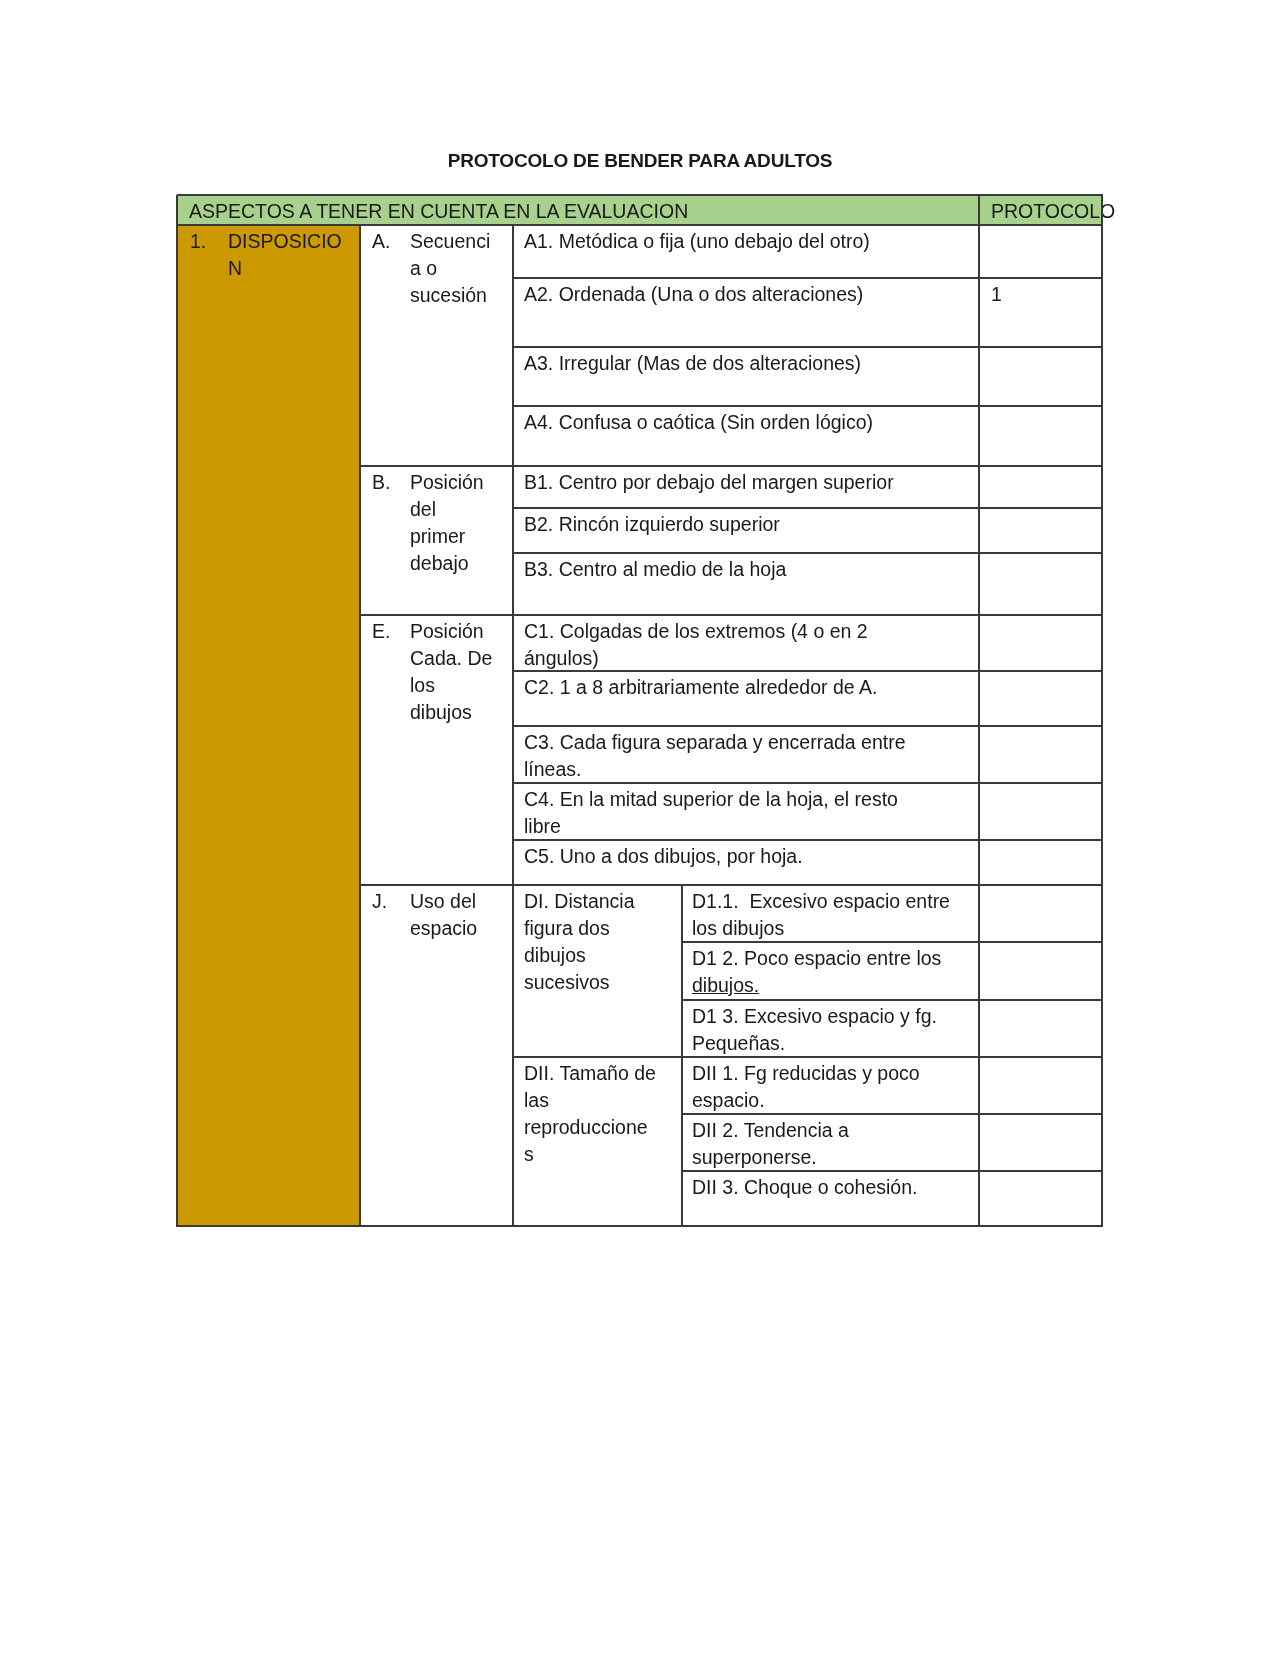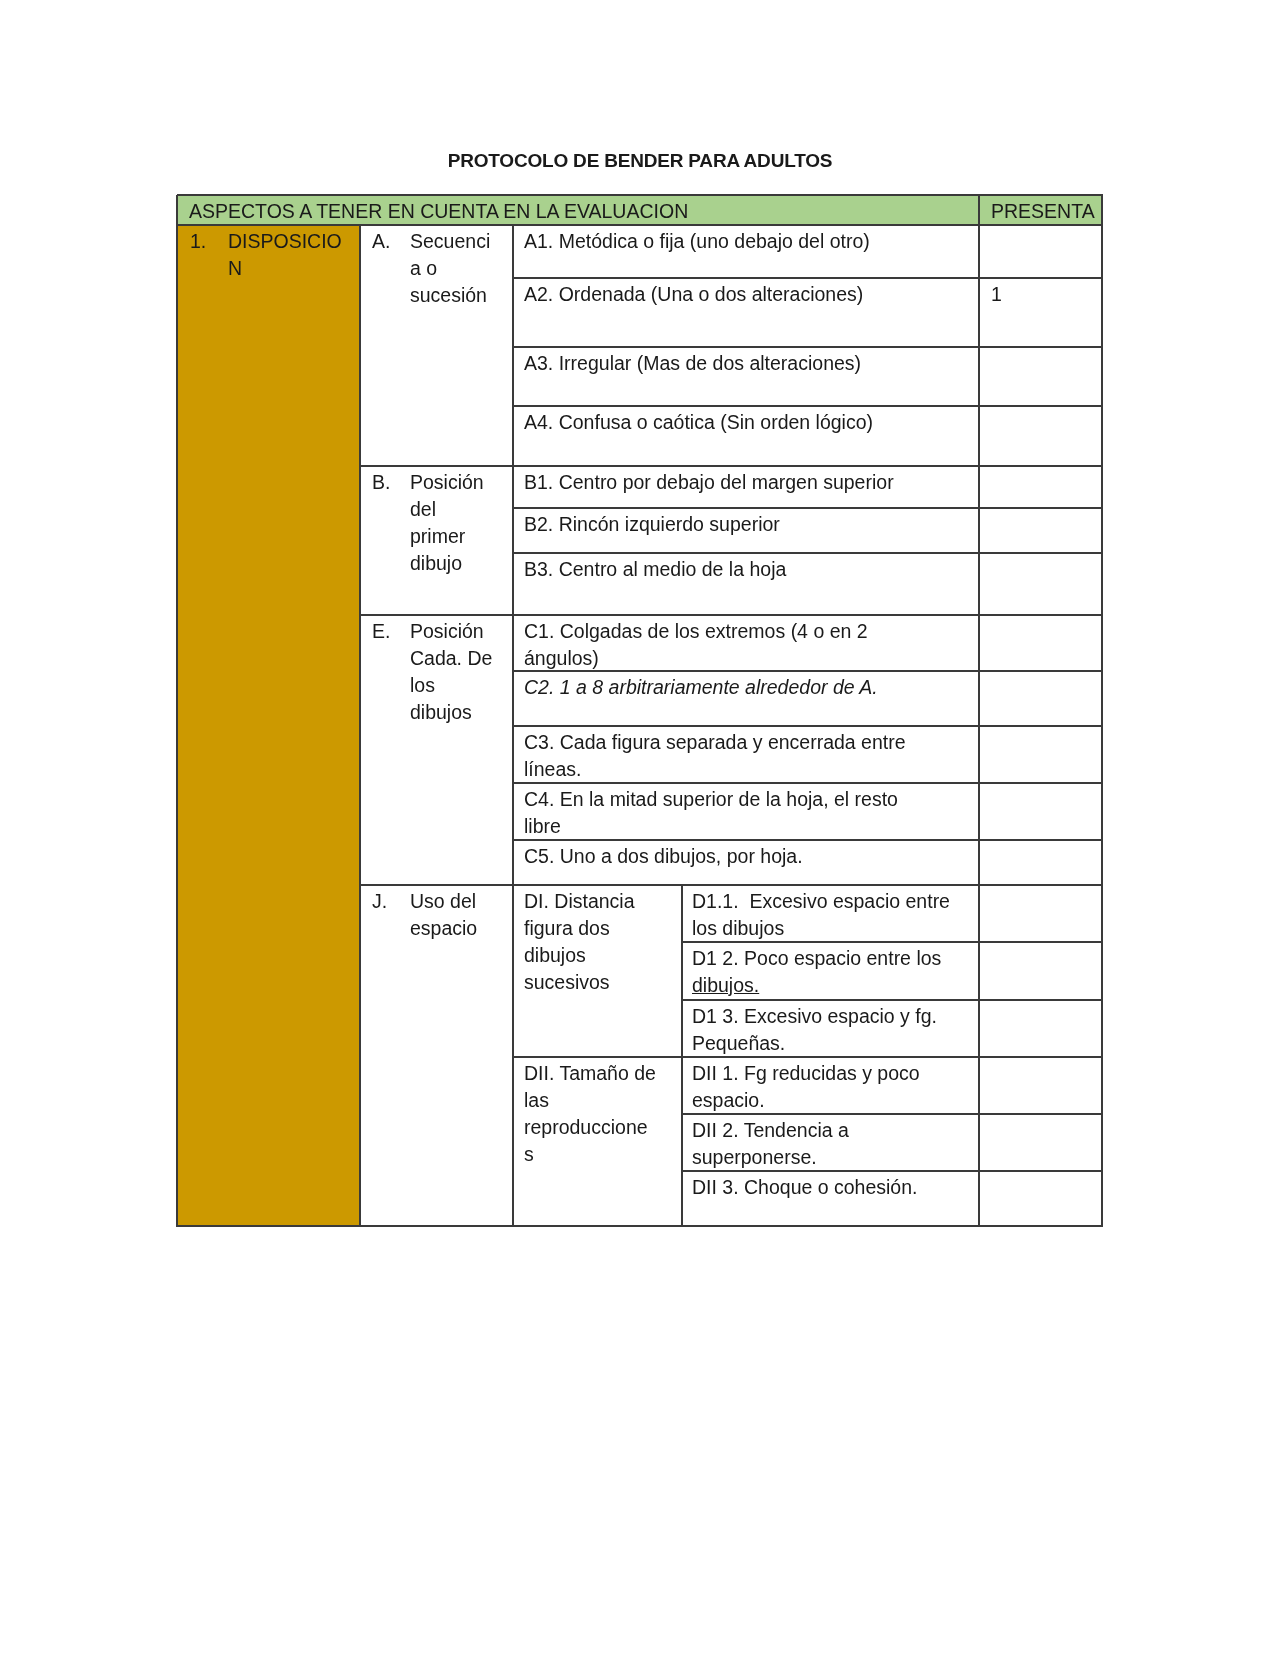--- a/index.html
+++ b/index.html
@@ -32,21 +32,21 @@
   </style>
 </head>
 <body>
 
 <div class="title">PROTOCOLO DE BENDER PARA ADULTOS</div>
 
 <div id="table">
     <div class="hdr" style="position: absolute; left: 177px; top: 195px; width: 925px; height: 30px;"></div>
     <div class="gold" style="position: absolute; left: 177px; top: 225px; width: 183px; height: 1001px;"></div>
     <div class="cell" style="left: 189px; top: 197px;">ASPECTOS A TENER EN CUENTA EN LA EVALUACION</div>
-    <div class="cell" style="left: 991px; top: 197px;">PRESENTA</div>
+    <div class="cell" style="left: 991px; top: 197px;">PROTOCOLO</div>
     <div class="cell marker" style="left: 190px; top: 227px;">1.</div>
     <div class="txt cell" style="left: 228px; top: 227px;">DISPOSICIO</div>
     <div class="txt cell" style="left: 228px; top: 254px;">N</div>
     <div class="cell marker" style="left: 372px; top: 227px;">A.</div>
     <div class="txt cell" style="left: 410px; top: 227px;">Secuenci</div>
     <div class="txt cell" style="left: 410px; top: 254px;">a o</div>
     <div class="txt cell" style="left: 410px; top: 281px;">sucesión</div>
     <div class="txt cell" style="left: 524px; top: 227px;">A1. Metódica o fija (uno debajo del otro)</div>
     <div class="cell" style="left: 991px; top: 227px; width: 109px;"></div>
     <div class="txt cell" style="left: 524px; top: 280px;">A2. Ordenada (Una o dos alteraciones)</div>
@@ -55,39 +55,39 @@
     <div class="txt cell" style="left: 524px; top: 349px;">A3. Irregular (Mas de dos alteraciones)</div>
     <div class="cell" style="left: 991px; top: 349px; width: 109px;"></div>
     <div class="line-h" style="left: 513px; top: 346px; width: 590px;"></div>
     <div class="txt cell" style="left: 524px; top: 408px;">A4. Confusa o caótica (Sin orden lógico)</div>
     <div class="cell" style="left: 991px; top: 408px; width: 109px;"></div>
     <div class="line-h" style="left: 513px; top: 405px; width: 590px;"></div>
     <div class="cell marker" style="left: 372px; top: 468px;">B.</div>
     <div class="txt cell" style="left: 410px; top: 468px;">Posición</div>
     <div class="txt cell" style="left: 410px; top: 495px;">del</div>
     <div class="txt cell" style="left: 410px; top: 522px;">primer</div>
-    <div class="txt cell" style="left: 410px; top: 549px;">dibujo</div>
+    <div class="txt cell" style="left: 410px; top: 549px;">debajo</div>
     <div class="txt cell" style="left: 524px; top: 468px;">B1. Centro por debajo del margen superior</div>
     <div class="cell" style="left: 991px; top: 468px; width: 109px;"></div>
     <div class="txt cell" style="left: 524px; top: 510px;">B2. Rincón izquierdo superior</div>
     <div class="cell" style="left: 991px; top: 510px; width: 109px;"></div>
     <div class="line-h" style="left: 513px; top: 507px; width: 590px;"></div>
     <div class="txt cell" style="left: 524px; top: 555px;">B3. Centro al medio de la hoja</div>
     <div class="cell" style="left: 991px; top: 555px; width: 109px;"></div>
     <div class="line-h" style="left: 513px; top: 552px; width: 590px;"></div>
     <div class="line-h" style="left: 360px; top: 465px; width: 743px;"></div>
     <div class="cell marker" style="left: 372px; top: 617px;">E.</div>
     <div class="txt cell" style="left: 410px; top: 617px;">Posición</div>
     <div class="txt cell" style="left: 410px; top: 644px;">Cada. De</div>
     <div class="txt cell" style="left: 410px; top: 671px;">los</div>
     <div class="txt cell" style="left: 410px; top: 698px;">dibujos</div>
     <div class="txt cell" style="left: 524px; top: 617px;">C1. Colgadas de los extremos (4 o en 2</div>
     <div class="txt cell" style="left: 524px; top: 644px;">ángulos)</div>
     <div class="cell" style="left: 991px; top: 617px; width: 109px;"></div>
-    <div class="txt cell" style="left: 524px; top: 673px; font-style: italic;">C2. 1 a 8 arbitrariamente alrededor de A.</div>
+    <div class="txt cell" style="left: 524px; top: 673px;">C2. 1 a 8 arbitrariamente alrededor de A.</div>
     <div class="cell" style="left: 991px; top: 673px; width: 109px;"></div>
     <div class="line-h" style="left: 513px; top: 670px; width: 590px;"></div>
     <div class="txt cell" style="left: 524px; top: 728px;">C3. Cada figura separada y encerrada entre</div>
     <div class="txt cell" style="left: 524px; top: 755px;">líneas.</div>
     <div class="cell" style="left: 991px; top: 728px; width: 109px;"></div>
     <div class="line-h" style="left: 513px; top: 725px; width: 590px;"></div>
     <div class="txt cell" style="left: 524px; top: 785px;">C4. En la mitad superior de la hoja, el resto</div>
     <div class="txt cell" style="left: 524px; top: 812px;">libre</div>
     <div class="cell" style="left: 991px; top: 785px; width: 109px;"></div>
     <div class="line-h" style="left: 513px; top: 782px; width: 590px;"></div>

